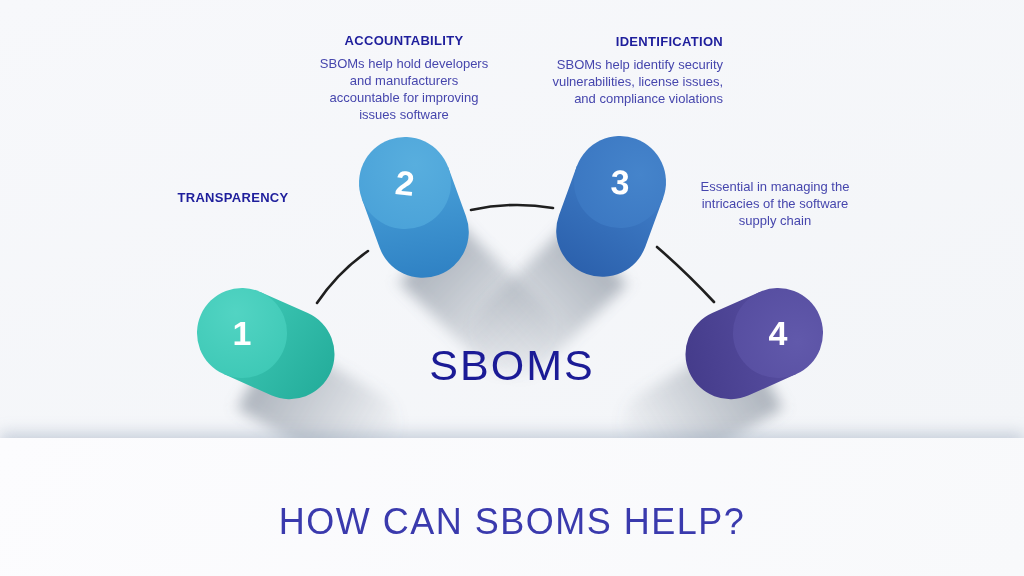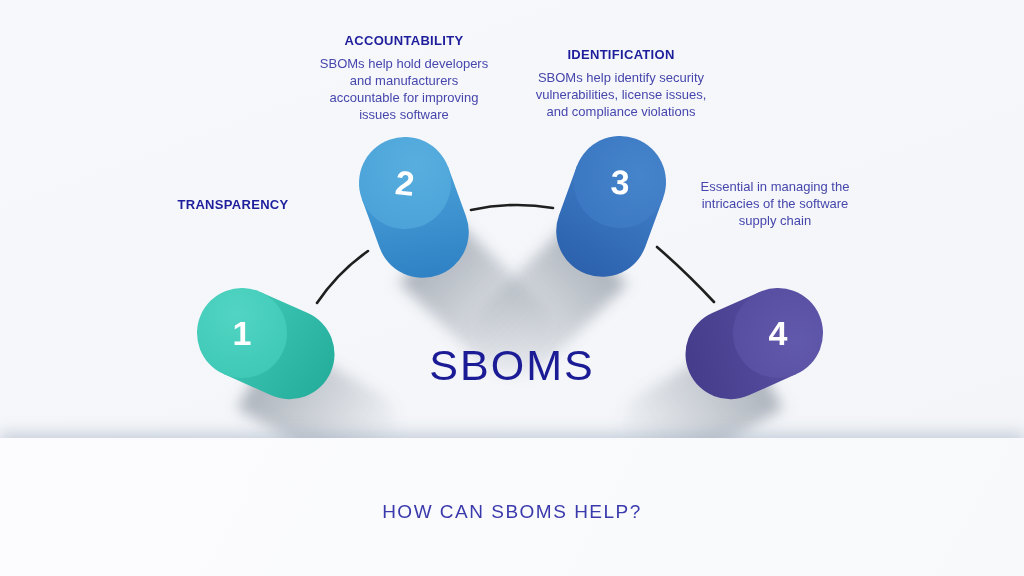--- a/index.html
+++ b/index.html
@@ -17,40 +17,40 @@
 
   
   .label { position:absolute; text-align:center; }
   .label h3 {
     margin:0 0 6px 0; font-size:13px; font-weight:bold; letter-spacing:.3px;
     line-height:1.25; color:#1e1e9c; white-space:pre-line;
   }
   .label p {
     margin:0; font-size:13px; line-height:17px; color:#4646ad; white-space:pre-line;
   }
-  .label-1 { left:138px; top:197px; width:190px; }
+  .label-1 { left:138px; top:190px; width:190px; }
   .label-2 { left:302px; top:33px;  width:204px; }
-  .label-3 { left:519px; top:47px;  width:204px; }
+  .label-3 { left:519px; top:34px;  width:204px;text-align:right; }
   .label-4 { left:673px; top:178px; width:204px; }
 
   
   .sboms {
     position:absolute; left:0; right:0; top:341px; text-align:center;
     font-size:43px; font-weight:normal; letter-spacing:2px; color:#1b1b96;
   }
 
   
   .footer {
     position:absolute; left:0; right:0; bottom:0; height:138px;
     background:linear-gradient(120deg,#fcfcfe 0%, #f8f9fb 100%);
     box-shadow:0 -5px 14px rgba(125,145,170,.38);
     display:flex; justify-content:center; z-index:3;
   }
   .footer-text {
-    margin-top:63px; font-size:19px; letter-spacing:1.5px;
+    margin-top:63px; font-size:36px; letter-spacing:1.5px;
     color:#3a3aad; font-weight:400;
   }
 
   
   .num {
     font-family:"Liberation Sans", sans-serif;
     font-size:34px; font-weight:bold; fill:#ffffff; text-anchor:middle;
   }
 </style>
 </head>

